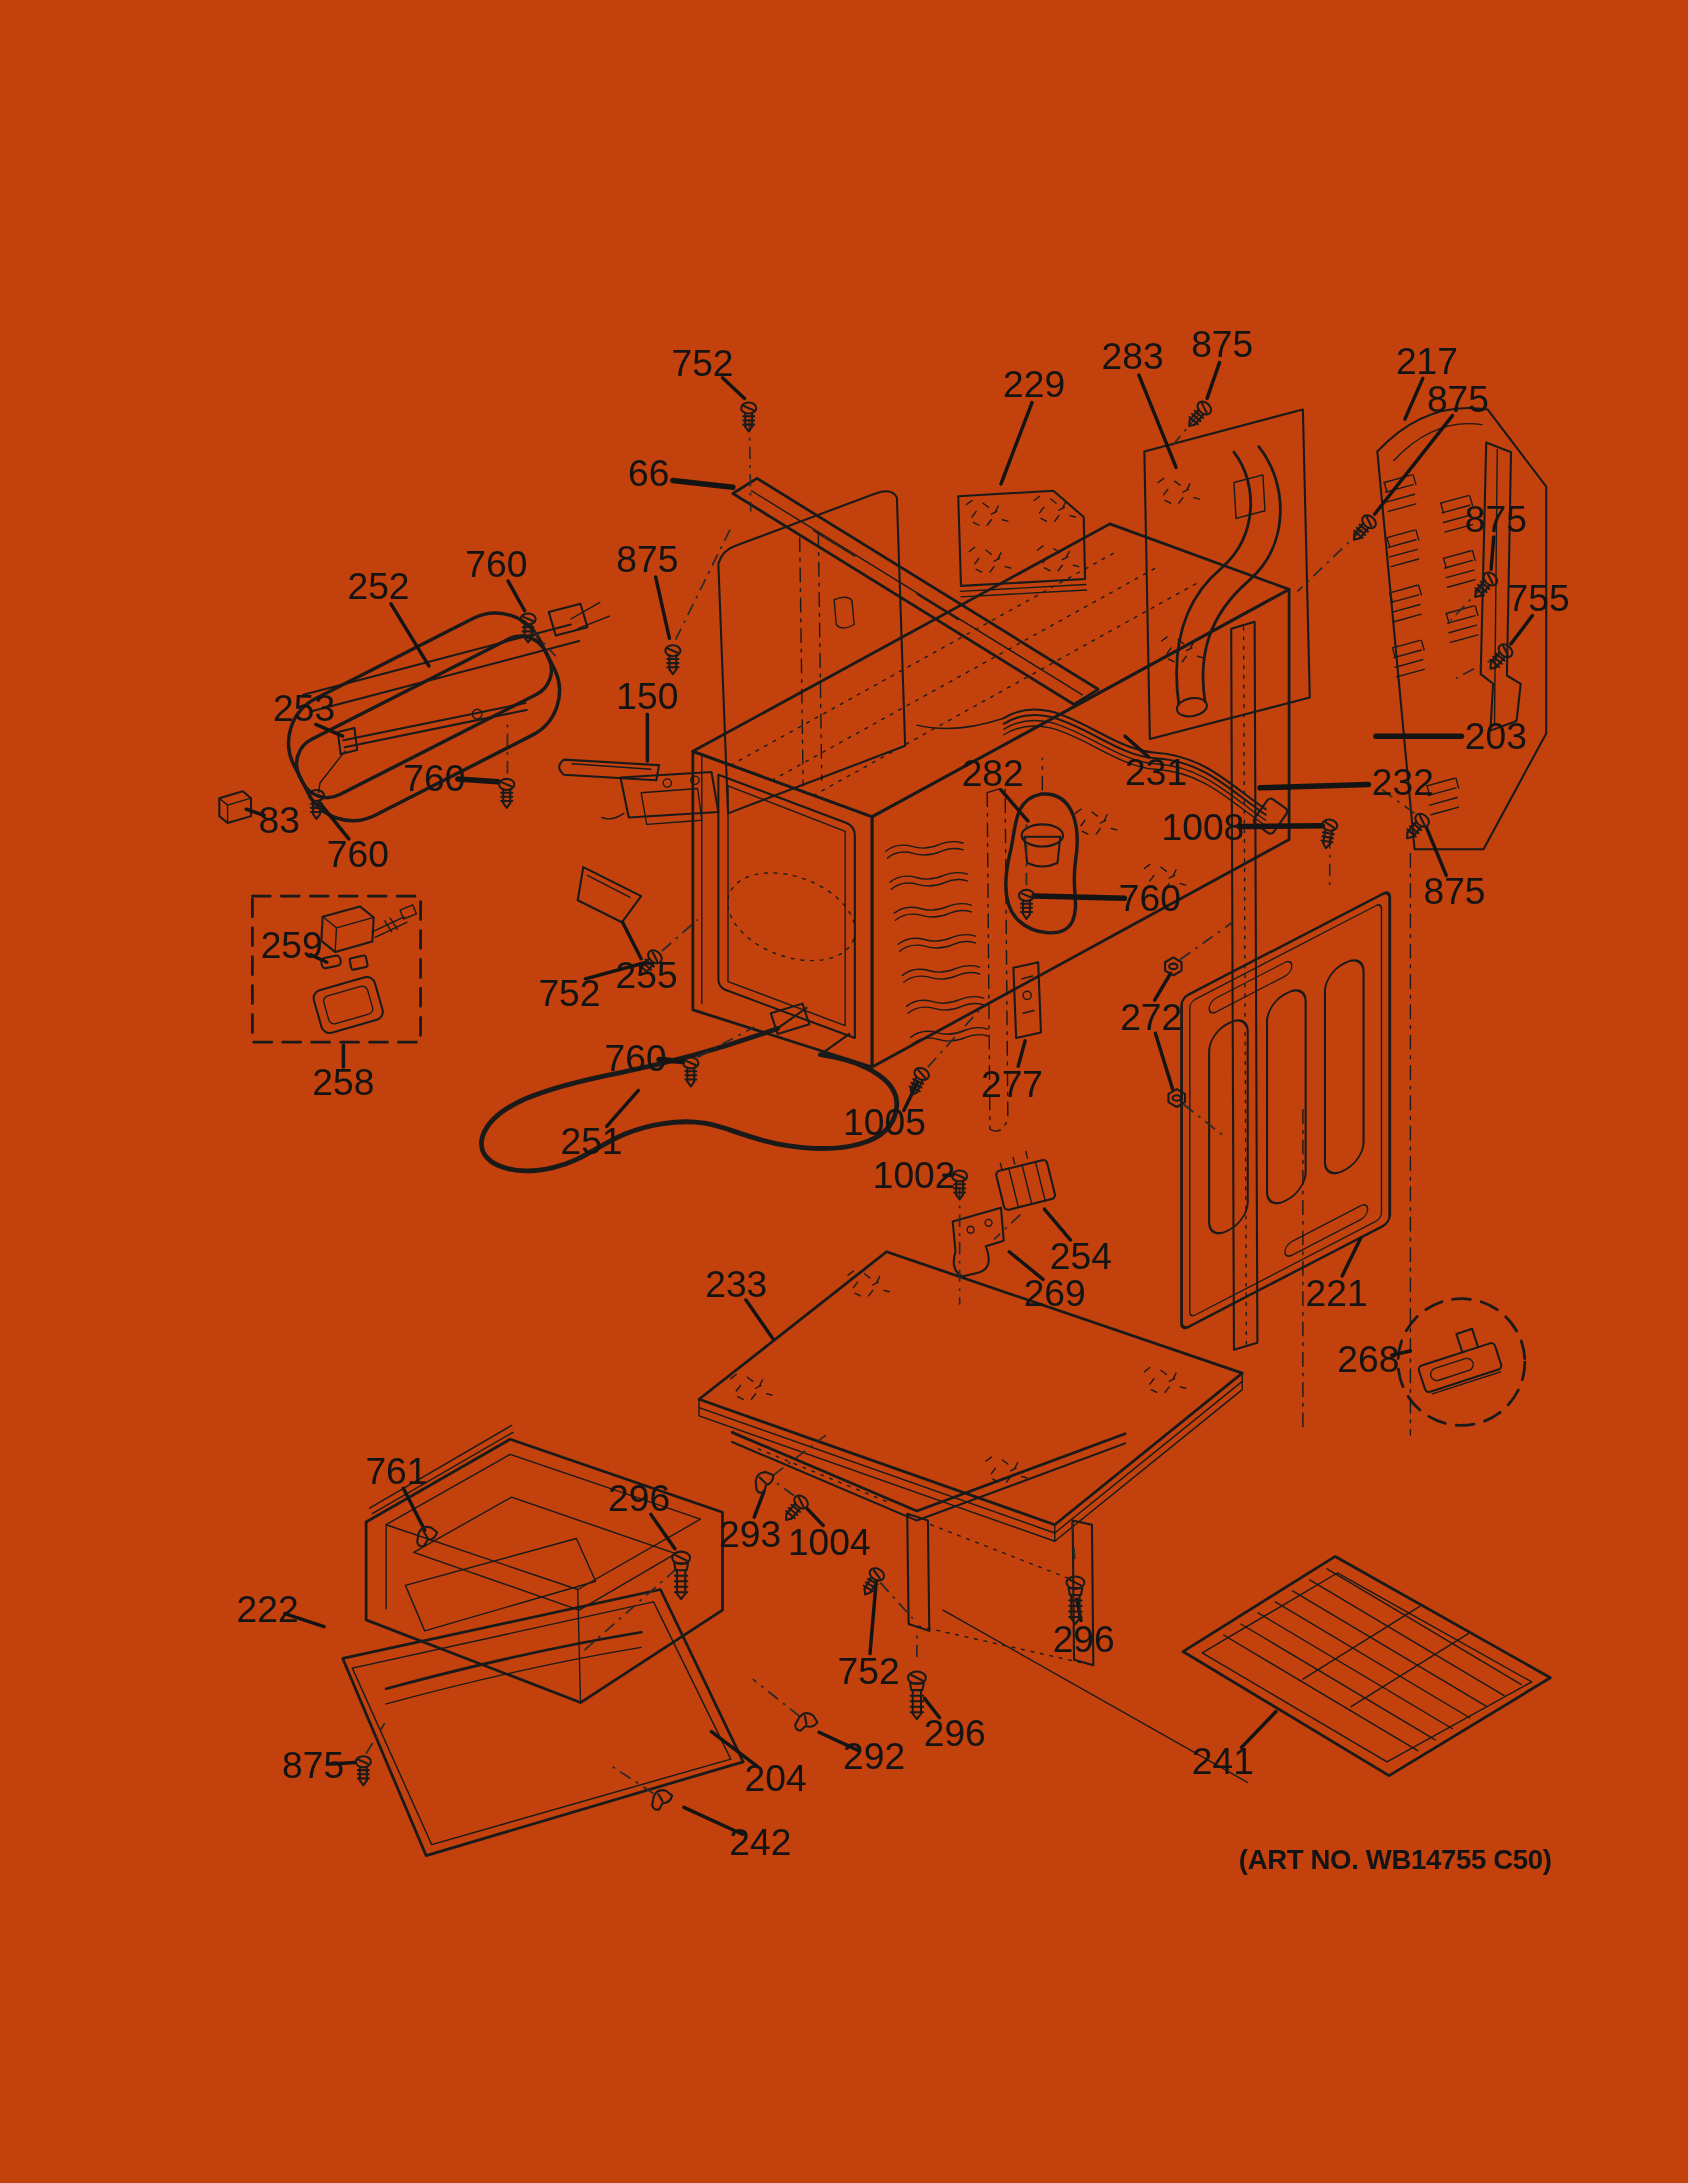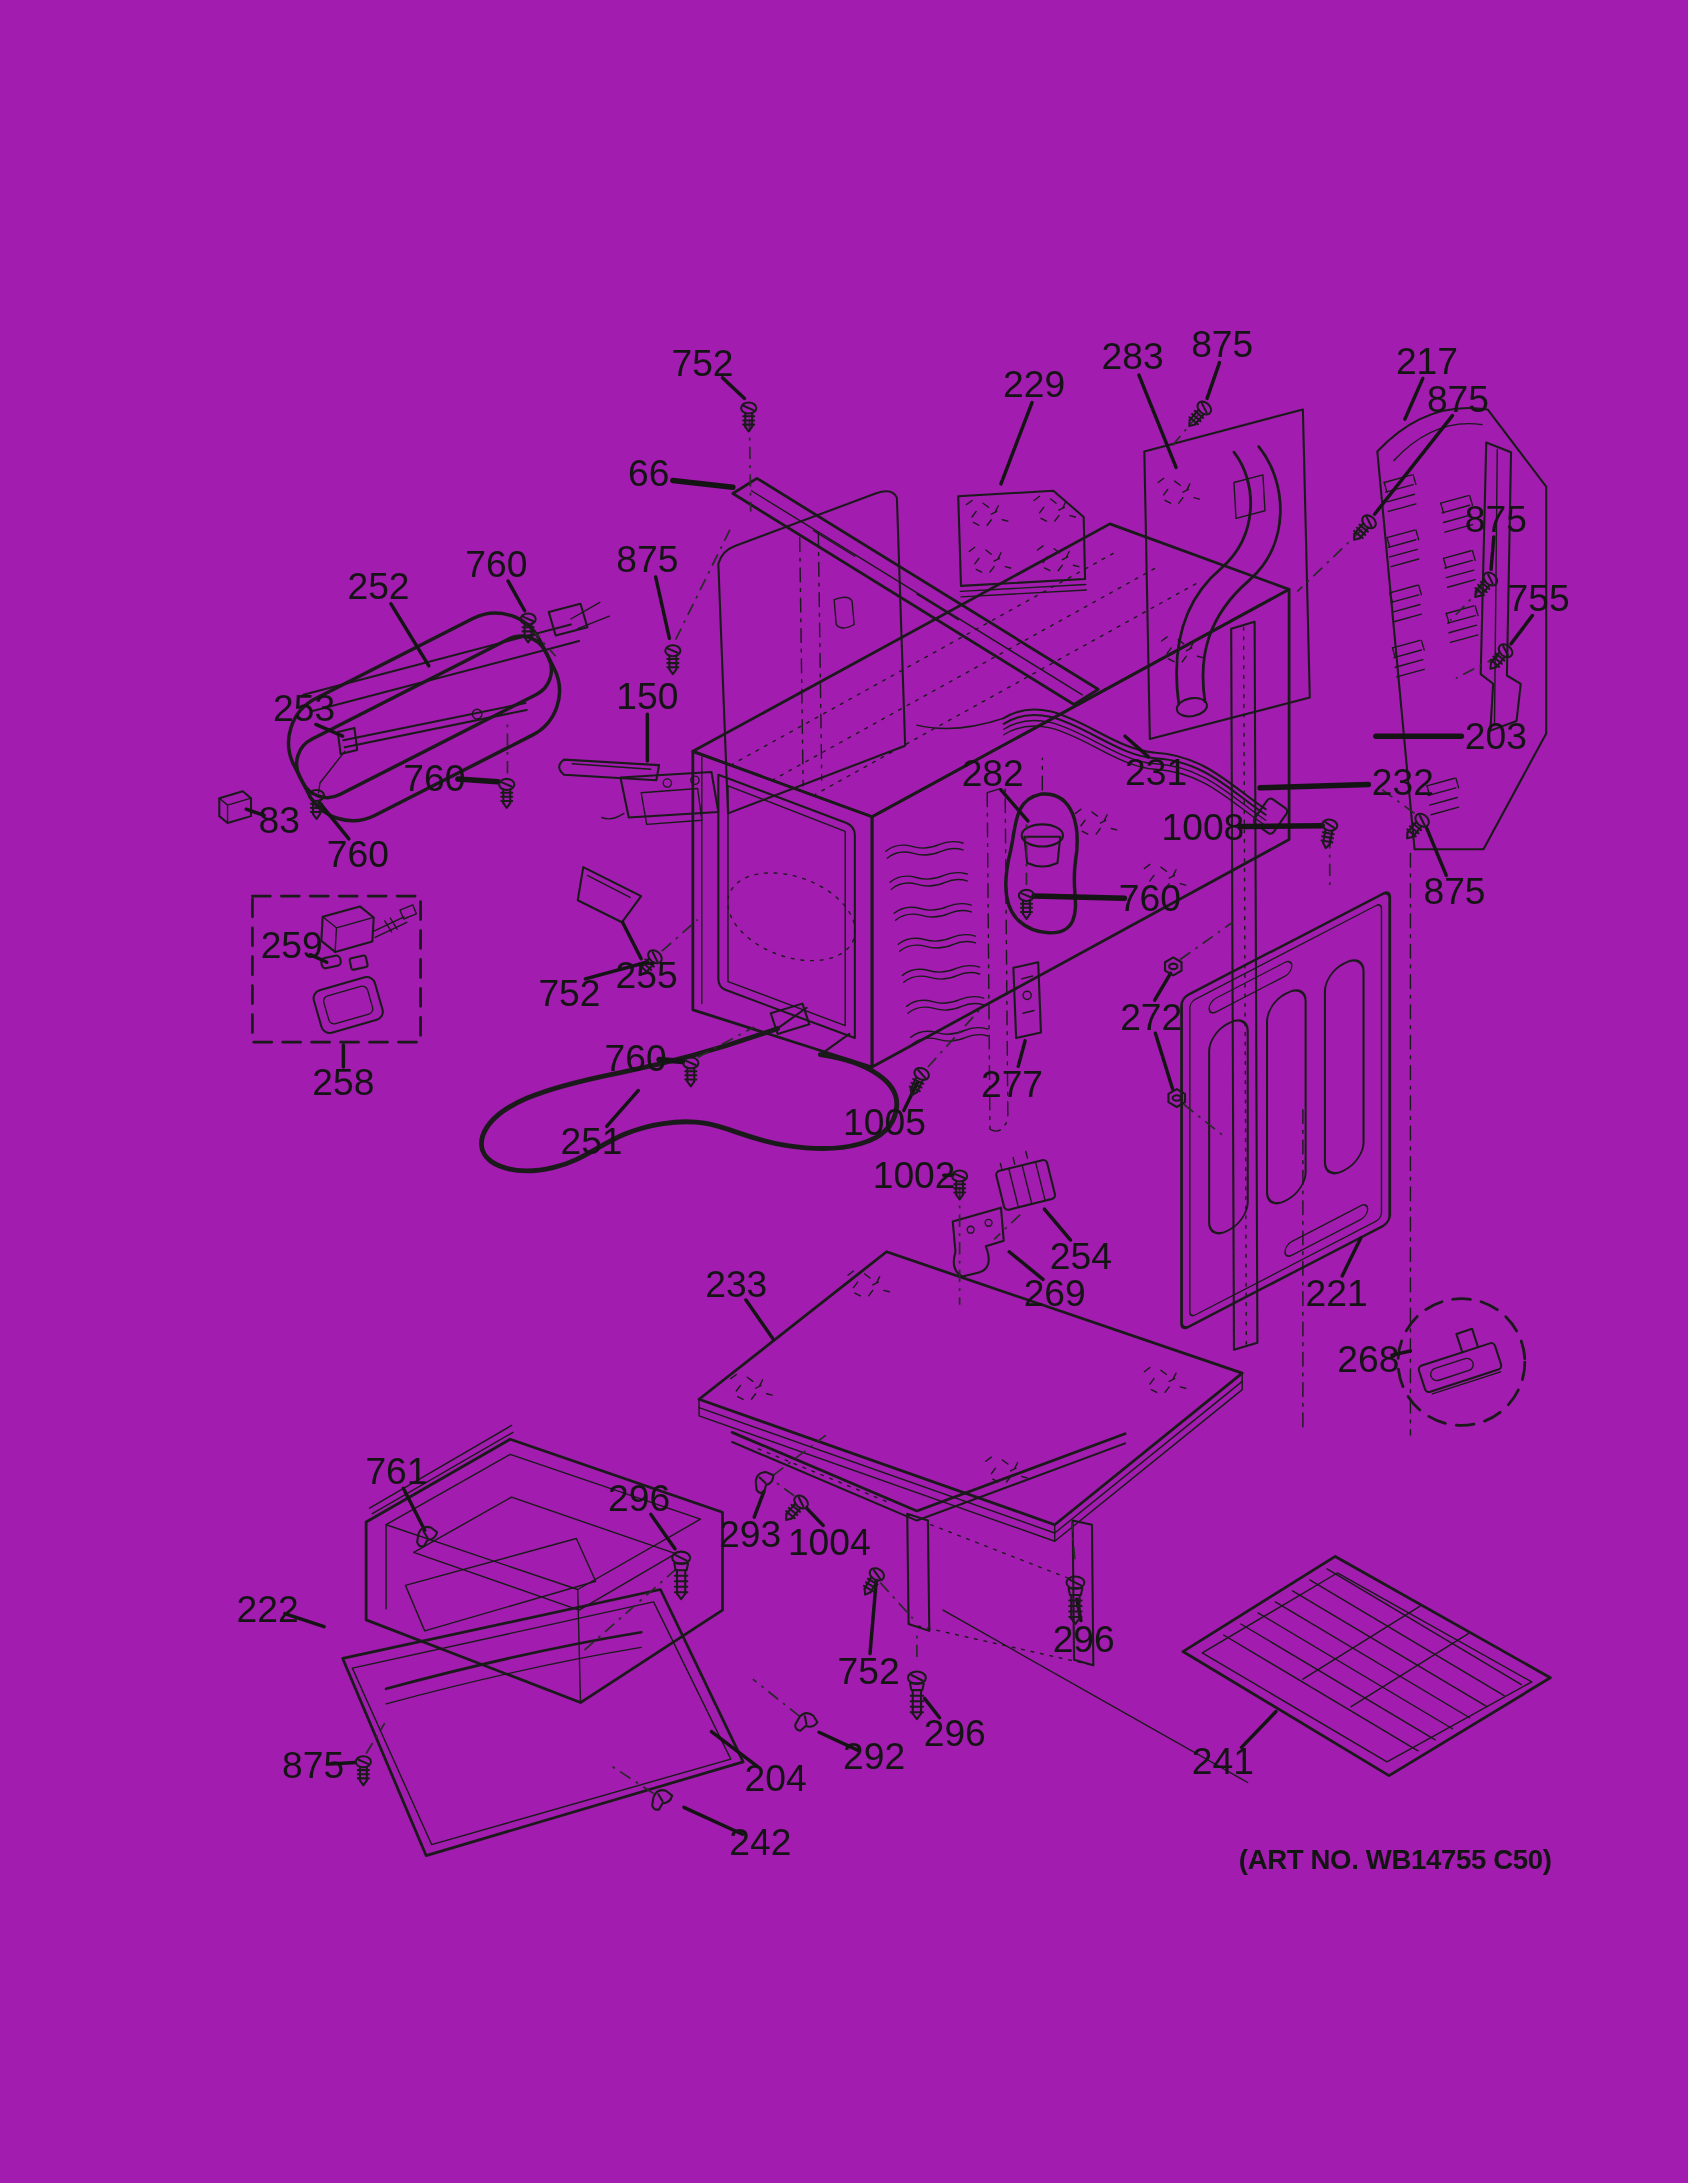--- a/index.html
+++ b/index.html
@@ -1,16 +1,16 @@
 <!DOCTYPE html>
 <html style="font-size:11px"><head>
 <meta charset="utf-8">
 <style>
   html,body{margin:0;padding:0;background:#ffffff;}
-  #page{position:relative;width:1689px;height:2183px;background:#a21caf;overflow:hidden;
+  #page{position:relative;width:1689px;height:2183px;background:#c2410c;overflow:hidden;
         font-family:"Liberation Sans", sans-serif;}
   svg{position:absolute;left:0;top:0;}
   .ink{stroke:#1a1a1a;fill:none;stroke-linecap:round;stroke-linejoin:round;}
   .w2{stroke-width:2;} .w3{stroke-width:3;} .w4{stroke-width:4;} .w5{stroke-width:5;}
   .w7{stroke-width:7;}
   .dashdot{stroke-dasharray:20 10 4 10;}
   .dashbox{stroke-dasharray:26 16;}
   .dotline{stroke-dasharray:4 10;}
   .part-label{font-family:"Liberation Sans", sans-serif;font-size:54px;fill:#141414;
               text-anchor:middle;}

